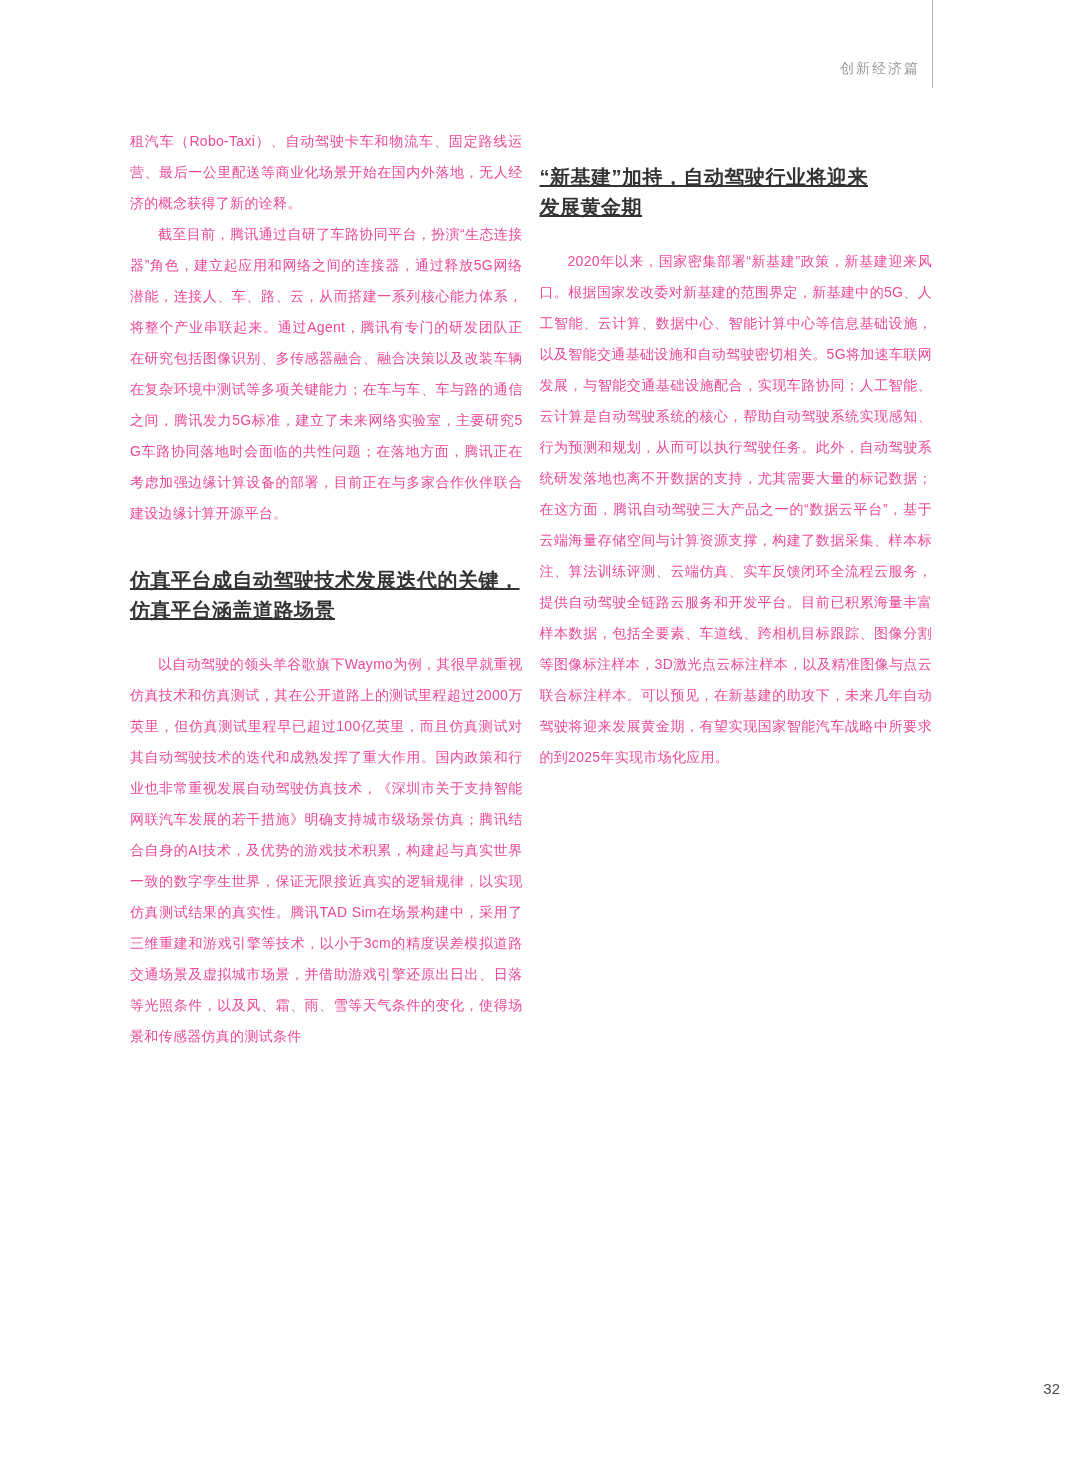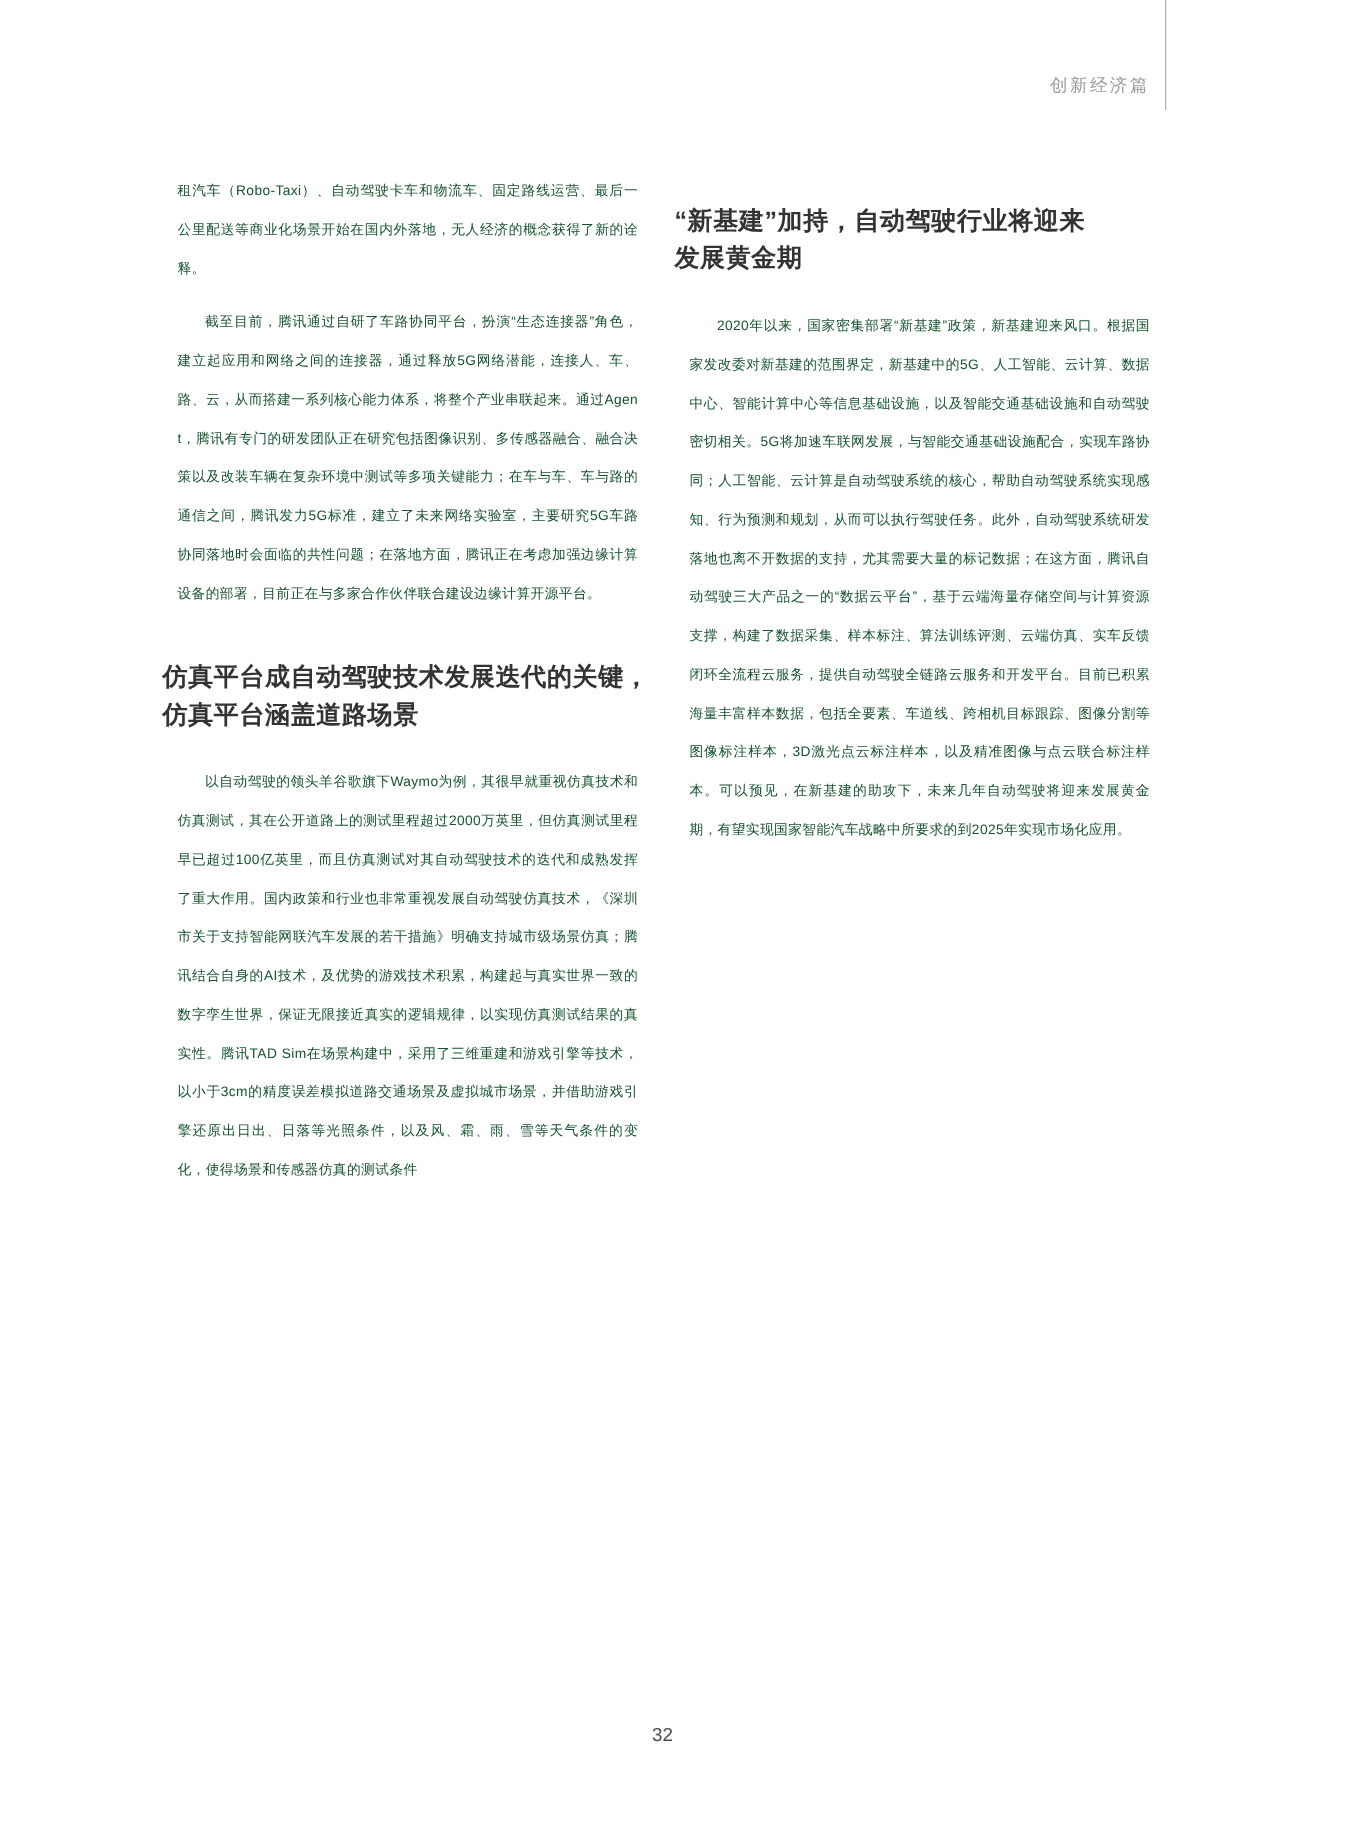--- a/index.html
+++ b/index.html
@@ -39,50 +39,51 @@
     left: 130px;
     right: 128px;
     display: flex;
     gap: 17px;
   }
   .column {
     flex: 1 1 0;
     min-width: 0;
   }
   .para {
-    margin: 12px;
-    font-size: 11px;
+    margin: 0;
+    font-size: 14px;
     line-height: 31px;
-    color: #14532d;
+    color: #ec4899;
     text-align: justify;
     text-align-last: left;
     letter-spacing: 0.3px;
     word-break: break-all;
   }
   .para.indent {
     text-indent: 2em;
   }
   .heading {
     margin: 36px 0 24px 0;
     font-size: 20px;
     line-height: 30px;
     font-weight: bold;
     color: #333333;
     letter-spacing: 0.5px;
+    text-decoration: underline;
   }
   .heading .heading-line {
     display: block;
   }
   
   .page-number {
     position: absolute;
     top: 1380px;
     left: 0;
     width: 100%;
-    text-align: center;
+    text-align: right;
     font-size: 15px;
     color: #4a4a4a;
   }
 </style>
 </head>
 <body>
 
 <div class="page">
 
   <span class="header-label">创新经济篇</span>

